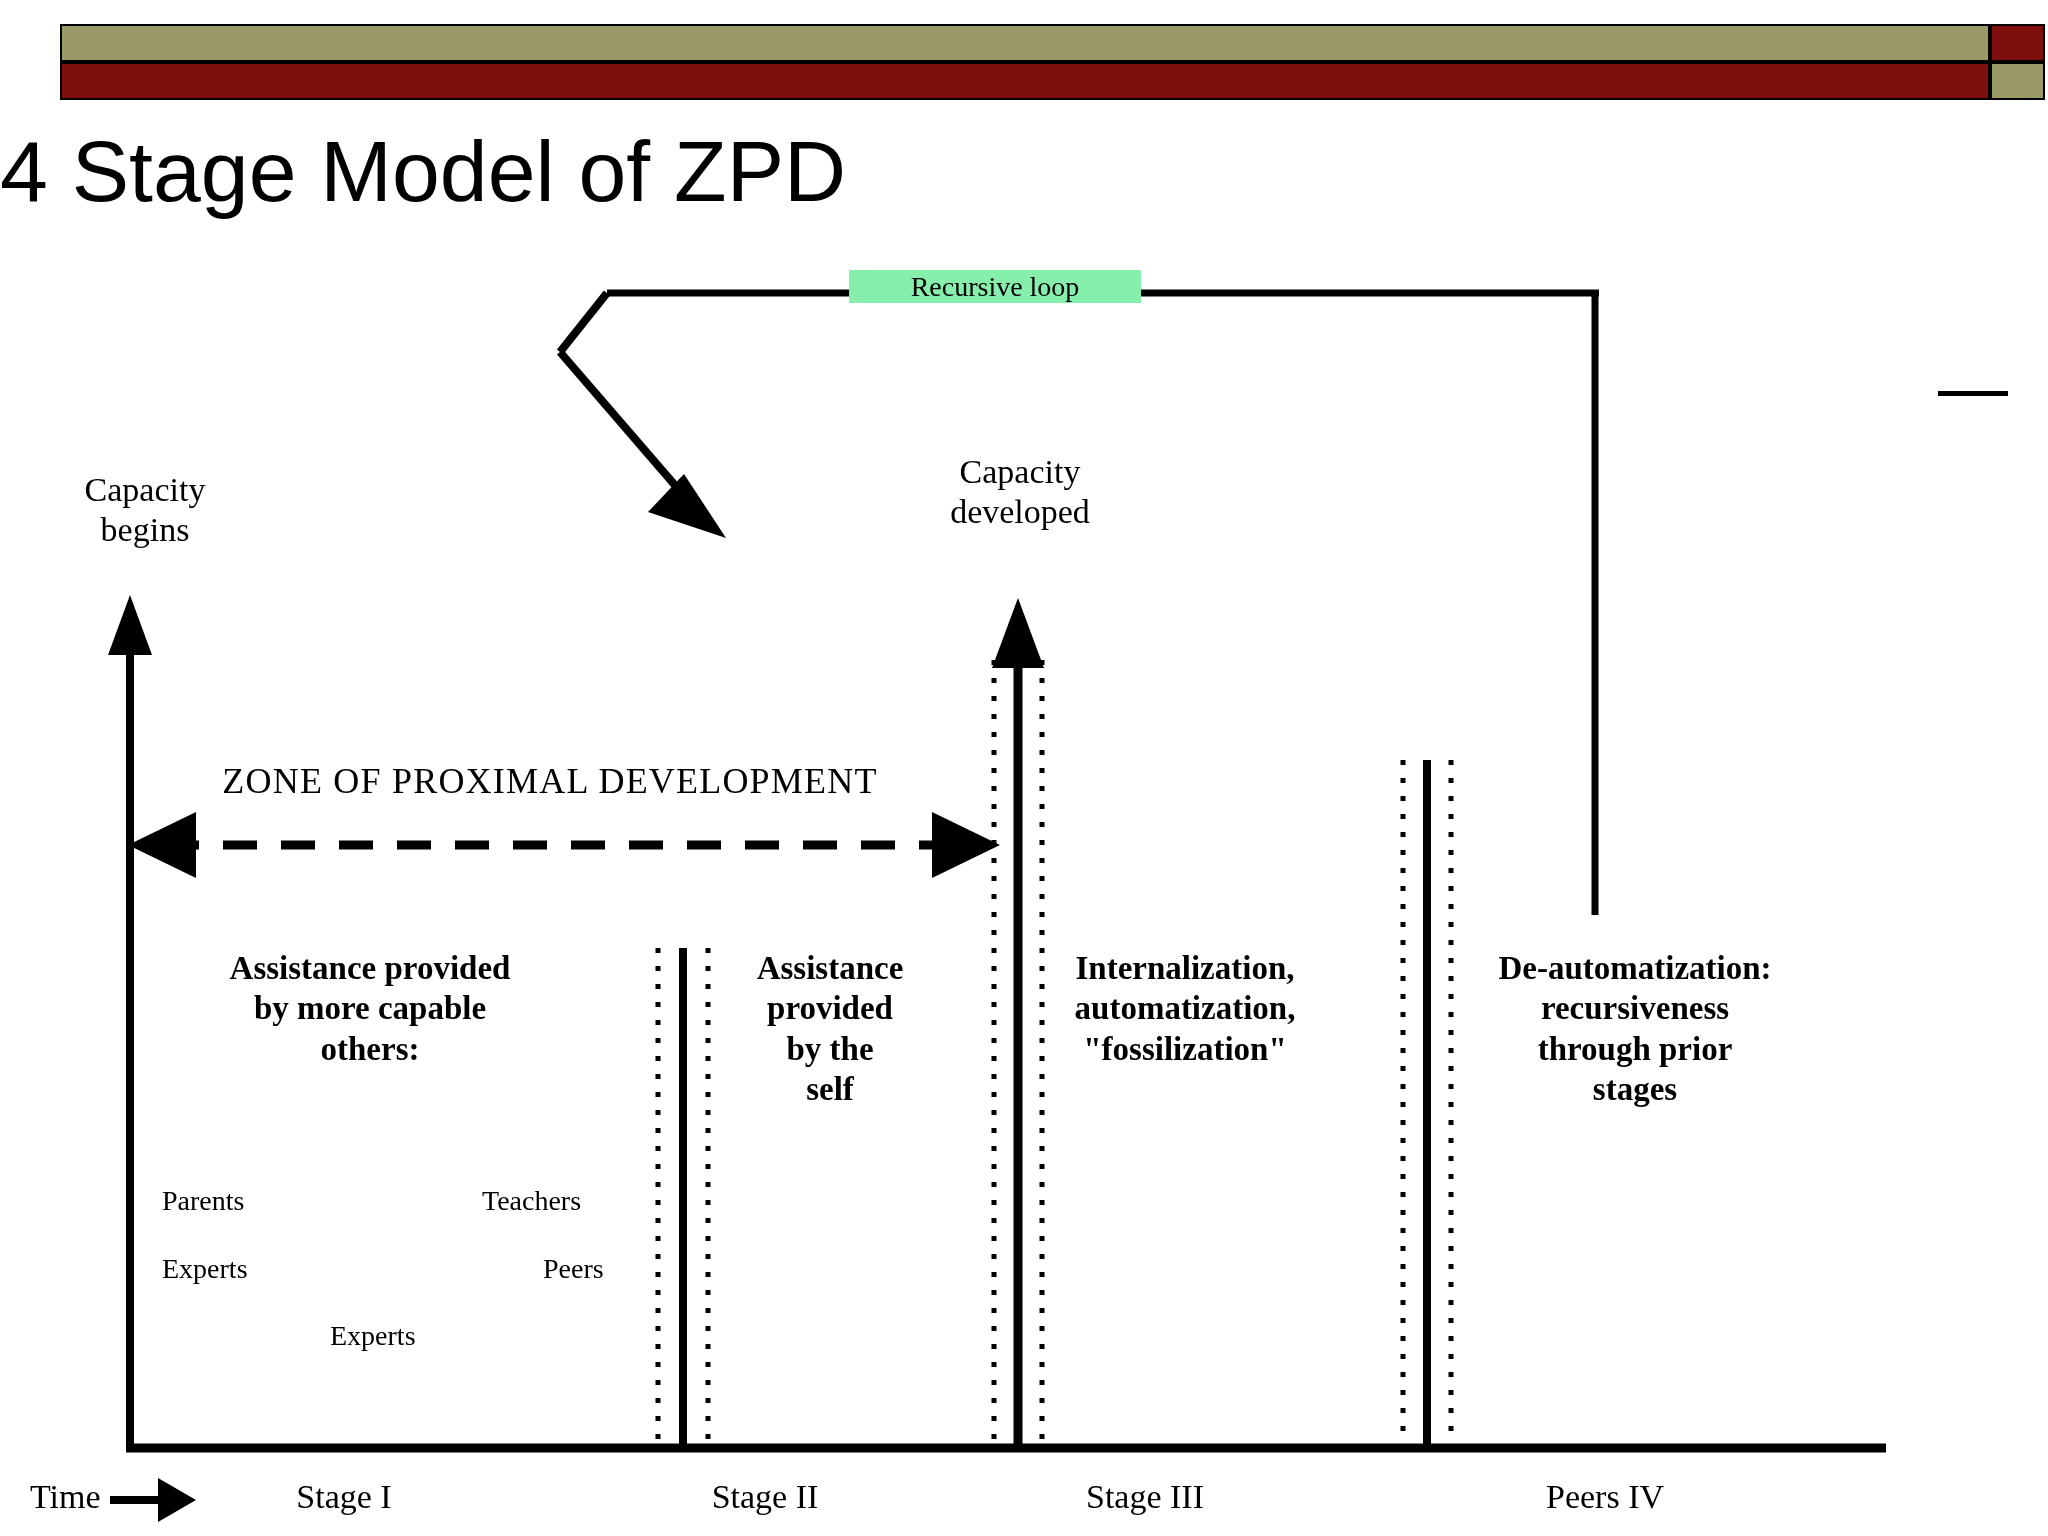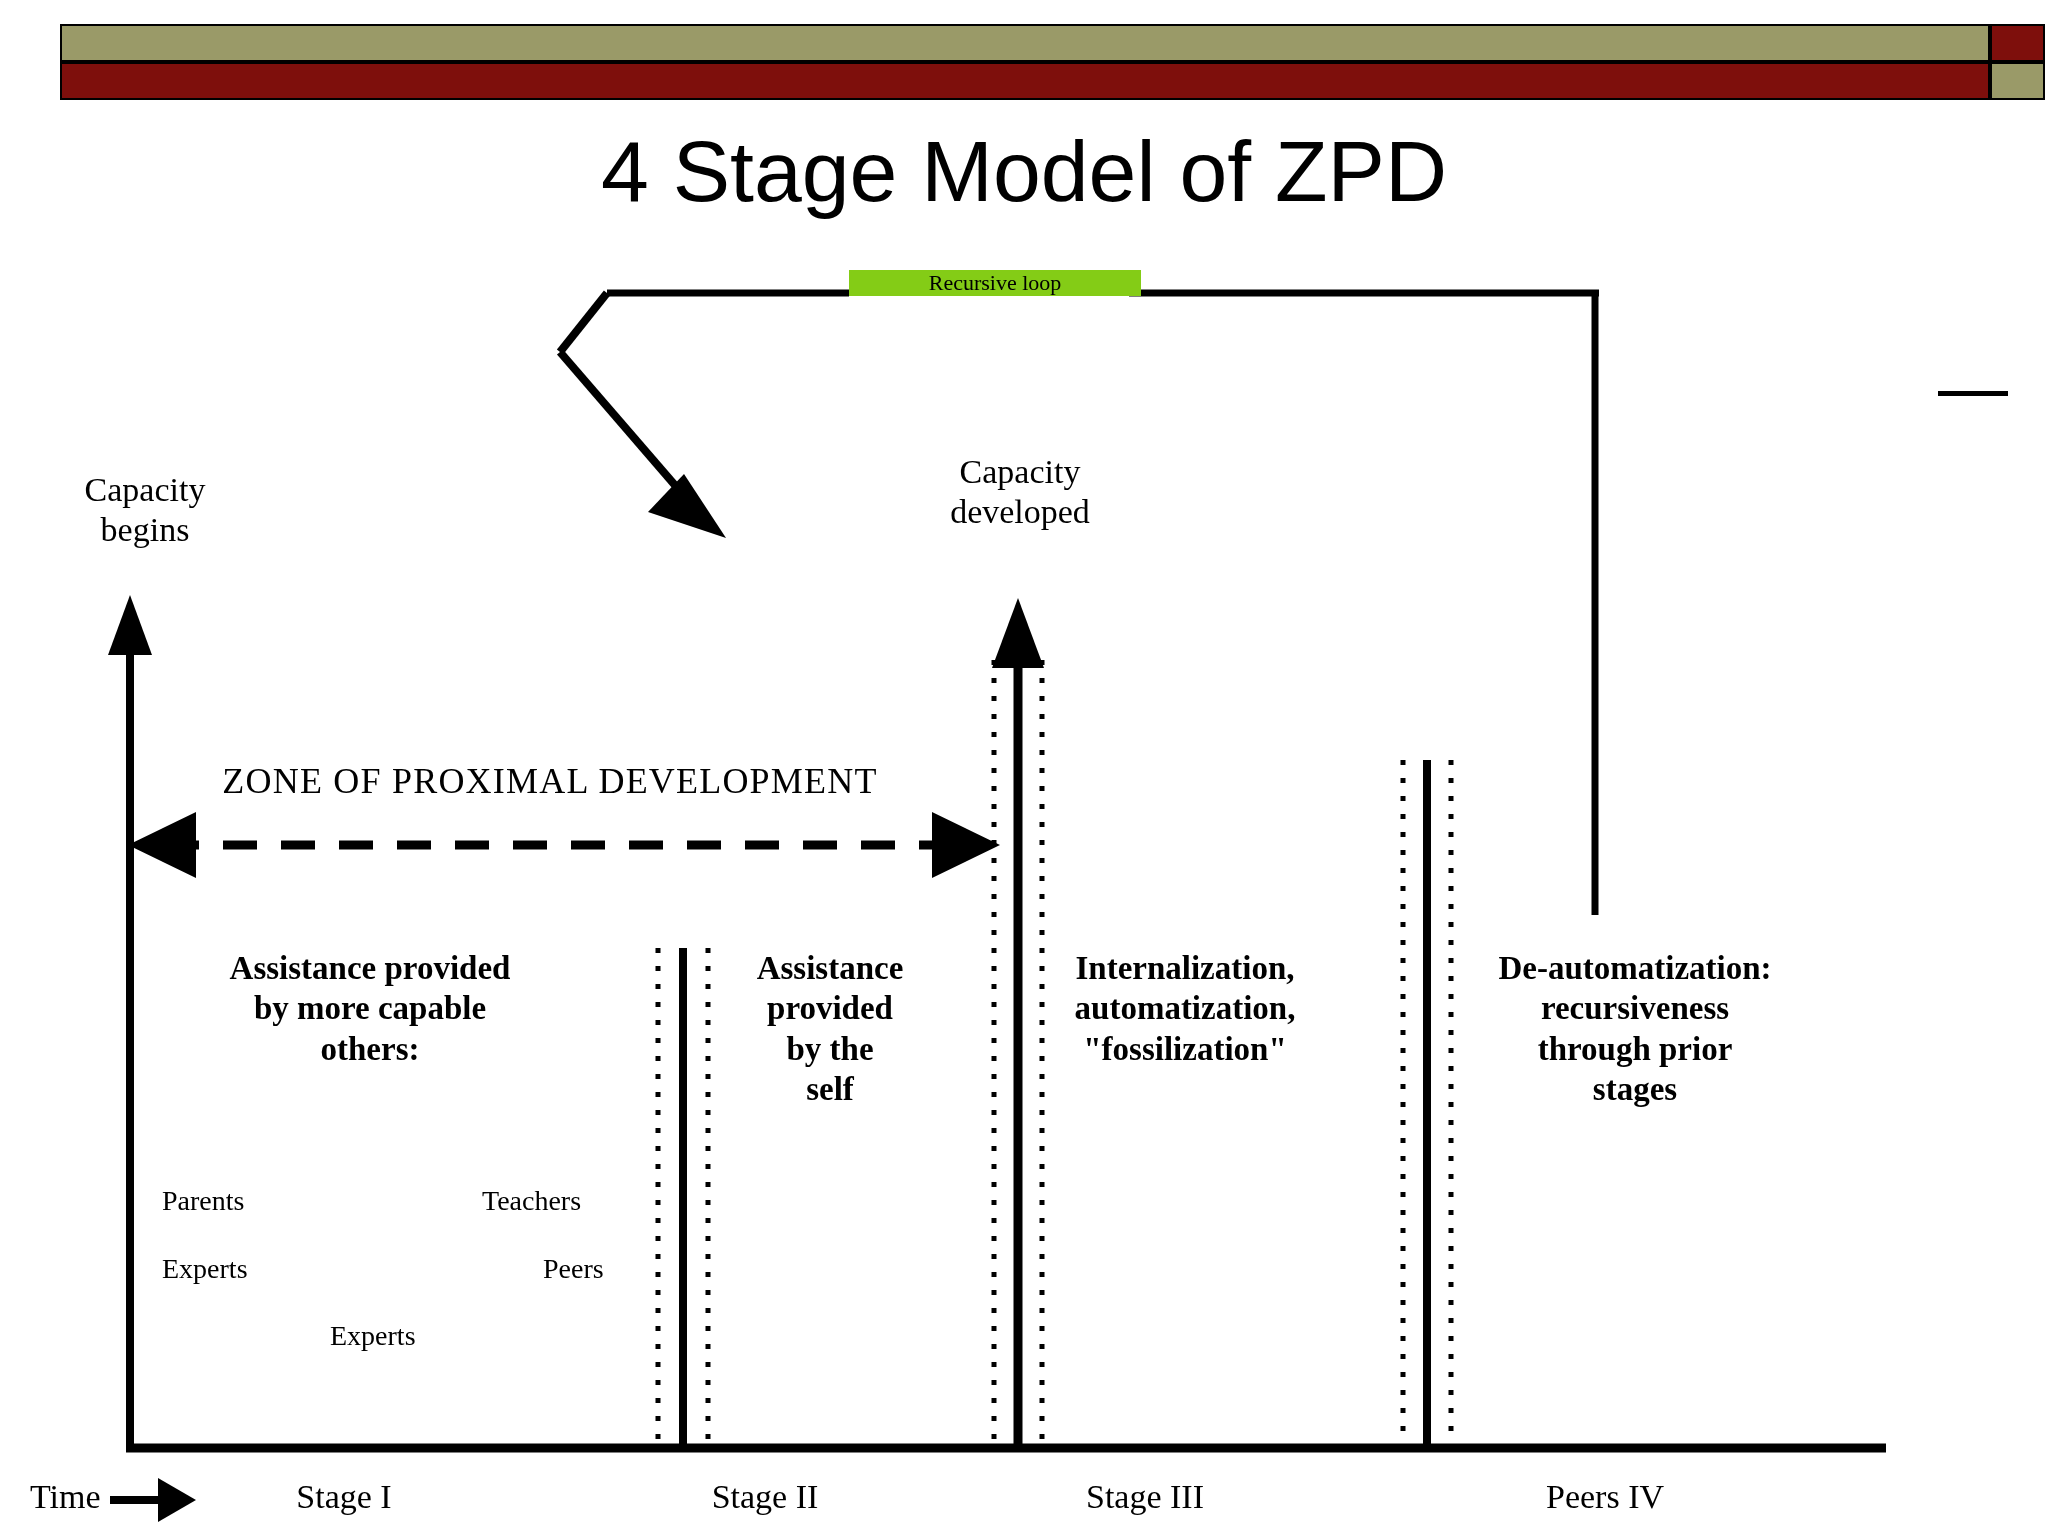--- a/index.html
+++ b/index.html
@@ -8,35 +8,35 @@
 
   
   #banner{position:absolute;left:60px;top:24px;width:1985px;height:76px;}
   .band{position:absolute;border:2px solid #000;box-sizing:border-box;}
   #band-olive-long  {left:0px;   top:0px;  width:1930px; height:38px; background:#9a9a68;}
   #band-red-long    {left:0px;   top:38px; width:1930px; height:38px; background:#7e0f0c;}
   #band-red-small   {left:1930px;top:0px;  width:55px;   height:38px; background:#7e0f0c;}
   #band-olive-small {left:1930px;top:38px; width:55px;   height:38px; background:#9a9a68;}
 
   
-  #title{position:absolute;left:0;top:128px;width:2048px;text-align:center;
+  #title{position:absolute;left:0;top:128px;width:2048px;text-align:left;
          font-family:"Liberation Sans",sans-serif;font-size:86px;font-weight:400;
          color:#000;letter-spacing:0px;line-height:1;}
 
   
   #stray-dash{position:absolute;left:1938px;top:391px;width:70px;height:5px;background:#000;}
 
   
   #diagram{position:absolute;left:0;top:0;width:2048px;height:1536px;}
 
   
   .dlabel{position:absolute;color:#000;font-family:"Liberation Serif",serif;
           text-align:center;line-height:1.18;white-space:pre-line;}
 
-  #lbl-recursive-loop{left:849px;top:270px;width:280px;font-size:22px;background:#84cc16;padding:0 6px;}
+  #lbl-recursive-loop{left:849px;top:270px;width:280px;font-size:28px;background:#86efac;padding:0 6px;}
   #lbl-capacity-begins{left:30px;top:470px;width:230px;font-size:34px;}
   #lbl-capacity-developed{left:880px;top:452px;width:280px;font-size:34px;}
   #lbl-zpd{left:150px;top:760px;width:800px;font-size:36px;letter-spacing:1.2px;}
 
   .stagebody{position:absolute;color:#000;text-align:center;font-size:33px;line-height:1.22;
              font-family:"Liberation Serif",serif;white-space:pre-line;font-weight:bold;}
   #body-stage1{left:140px;top:948px;width:460px;}
   #body-stage2{left:700px;top:948px;width:260px;}
   #body-stage3{left:1010px;top:948px;width:350px;}
   #body-stage4{left:1440px;top:948px;width:390px;}

